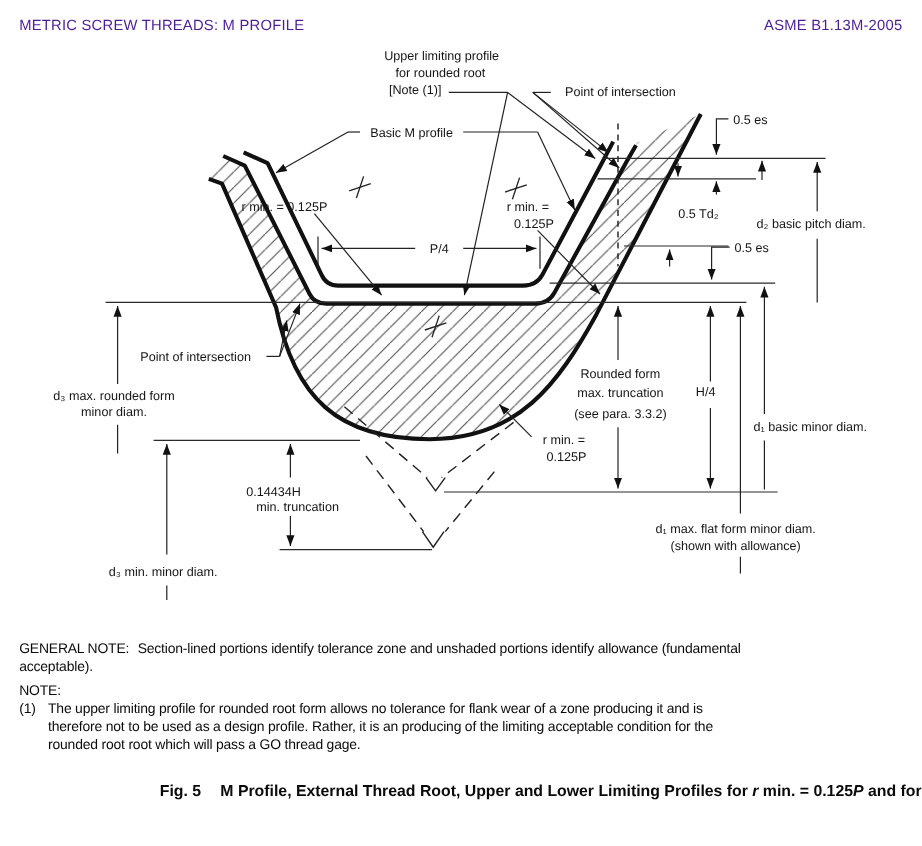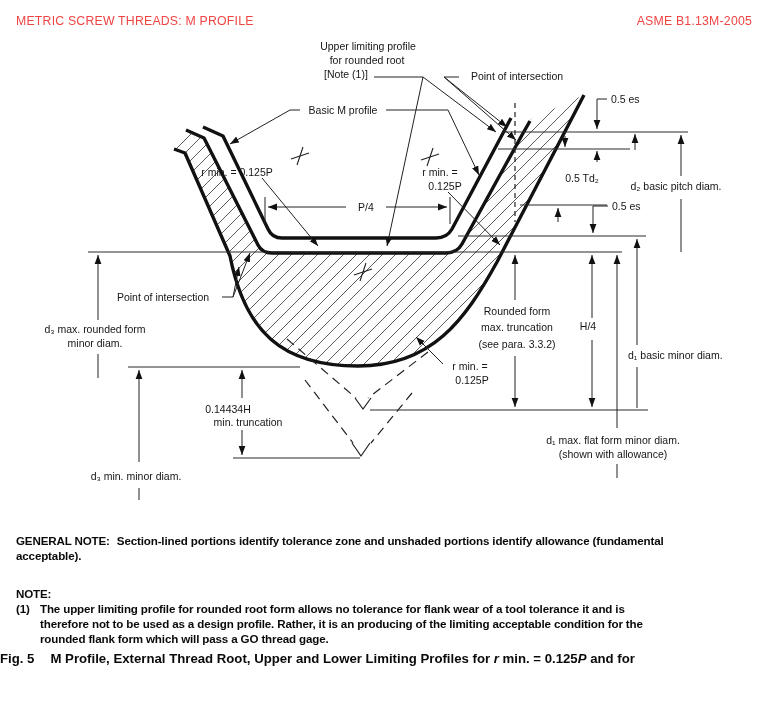--- a/index.html
+++ b/index.html
@@ -1,30 +1,30 @@
 <!DOCTYPE html>
 <html><head>
 <meta charset="utf-8">
 <style>
   html,body{margin:0;padding:0;background:#ffffff;width:768px;height:705px;overflow:hidden;
     font-family:"Liberation Sans", sans-serif;color:#151515;}
   .page{position:relative;width:768px;height:705px;background:#fff;}
-  .hdr{position:absolute;top:14px;font-size:12.3px;color:#ef4444;letter-spacing:.2px;}
+  .hdr{position:absolute;top:14px;font-size:12.3px;color:#4c1d95;letter-spacing:.2px;}
   .hdr-left{left:16px;}
   .hdr-right{right:16px;text-align:right;}
   svg{position:absolute;left:0;top:0;}
   svg text{font-family:"Liberation Sans", sans-serif;font-size:10.5px;fill:#151515;}
   svg text.mid{text-anchor:middle;}
-  .notes{position:absolute;left:16px;top:533px;width:740px;font-weight:bold;
+  .notes{position:absolute;left:16px;top:533px;width:740px;font-weight:normal;
     font-size:11.6px;line-height:15px;letter-spacing:-0.15px;color:#0a0a0a;}
   .nlabel{margin-right:7px;}
-  .note-head{margin-top:23px;}
+  .note-head{margin-top:5px;}
   .note-item .nnum{display:inline-block;width:24px;}
   .note-cont{padding-left:24px;}
-  .caption{position:absolute;left:0;top:650px;width:768px;text-align:left;
+  .caption{position:absolute;left:0;top:650px;width:768px;text-align:right;
     font-weight:bold;font-size:13.2px;line-height:18px;color:#0a0a0a;}
   .cap-fig{margin-right:16px;}
   .it{font-style:italic;}
 </style>
 </head>
 <body>
 
 <div class="page">
 
   <div class="hdr hdr-left">METRIC SCREW THREADS: M PROFILE</div>
@@ -203,23 +203,23 @@
     </g>
   </svg>
 
   <div class="notes">
     <div>
       <span class="nlabel">GENERAL NOTE:</span><span>Section-lined portions identify tolerance zone and unshaded portions identify allowance (fundamental</span>
     </div>
     <div>acceptable).</div>
     <div class="note-head">NOTE:</div>
     <div class="note-item">
-      <span class="nnum">(1)</span><span>The upper limiting profile for rounded root form allows no tolerance for flank wear of a tool tolerance it and is</span>
+      <span class="nnum">(1)</span><span>The upper limiting profile for rounded root form allows no tolerance for flank wear of a zone producing it and is</span>
     </div>
     <div class="note-cont">therefore not to be used as a design profile. Rather, it is an producing of the limiting acceptable condition for the</div>
-    <div class="note-cont">rounded flank form which will pass a GO thread gage.</div>
+    <div class="note-cont">rounded root root which will pass a GO thread gage.</div>
   </div>
 
   <div class="caption">
     <div><span class="cap-fig">Fig. 5</span><span>M Profile, External Thread Root, Upper and Lower Limiting Profiles for </span><span class="it">r</span><span> min. = 0.125</span><span class="it">P</span><span> and for</span></div>
   </div>
 
 </div>
 
 </body></html>

